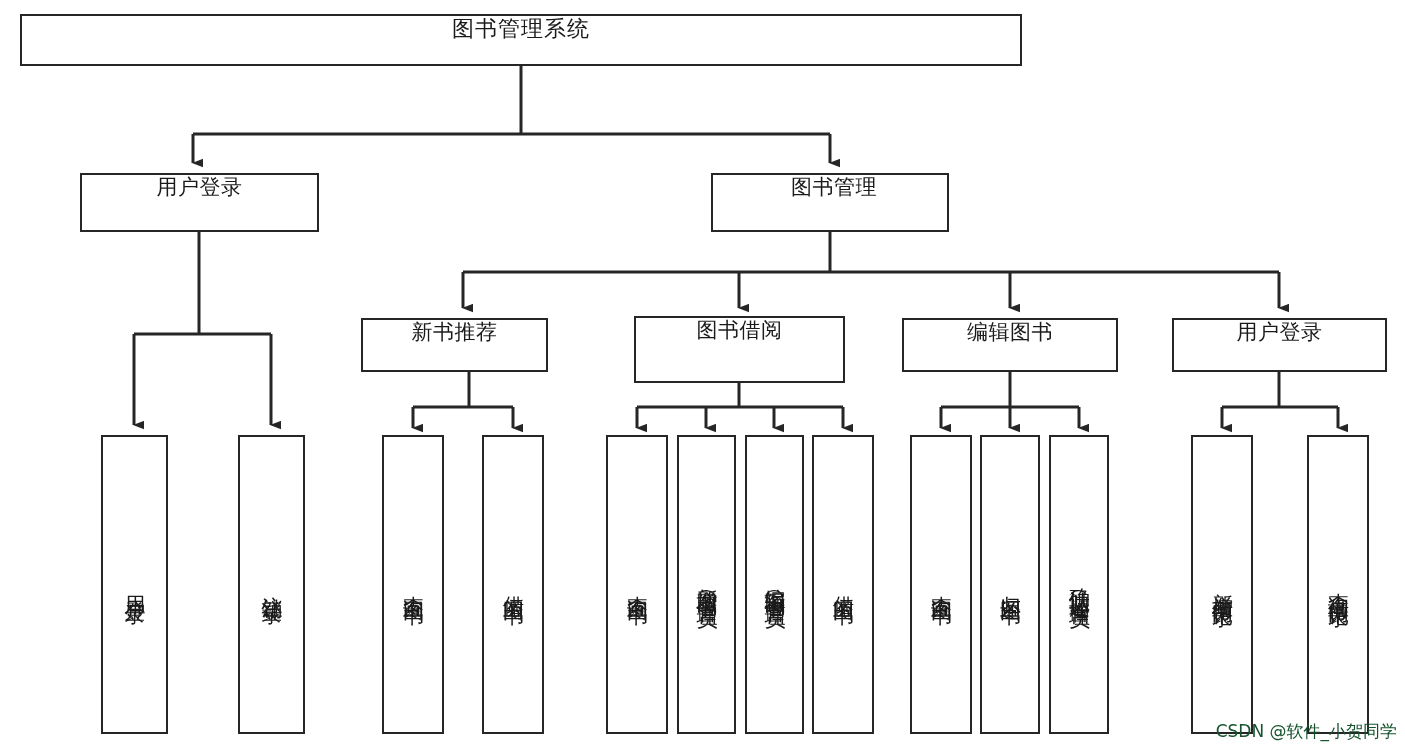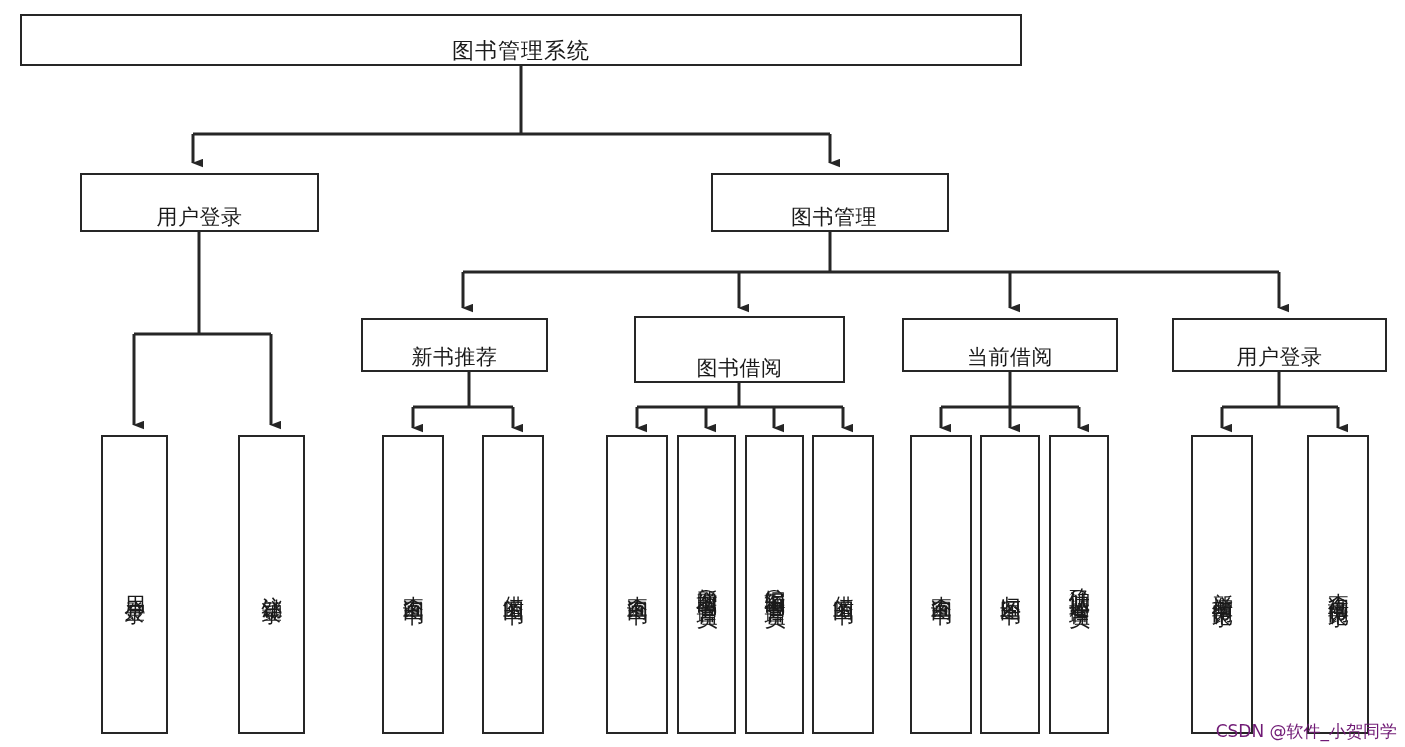--- a/index.html
+++ b/index.html
@@ -23,21 +23,21 @@
     width: 1405px;
     height: 747px;
     pointer-events: none;
   }
   .node {
     position: absolute;
     box-sizing: border-box;
     background: #ffffff;
     border: 2.5px solid #262626;
     display: flex;
-    align-items: flex-end;
+    align-items: flex-start;
     justify-content: center;
     z-index: 2;
   }
   .node .label {
     color: #1a1a1a;
     line-height: 1.18;
     text-align: center;
     white-space: nowrap;
   }
   
@@ -59,21 +59,21 @@
     text-orientation: upright;
     font-size: 21px;
     letter-spacing: 3px;
     line-height: 1;
   }
   #watermark {
     position: absolute;
     right: 8px;
     bottom: 4px;
     font-size: 17px;
-    color: #701a75;
+    color: #14532d;
     white-space: nowrap;
     z-index: 5;
     font-family: "DejaVu Sans", "Liberation Sans", sans-serif;
   }
 </style>
 </head>
 <body>
 
 <div id="canvas">
 
@@ -141,21 +141,21 @@
     <span class="label">图书管理</span>
   </div>
 
   <div class="node horiz" style="left:361px; top:318px; width:187px; height:54px;">
     <span class="label">新书推荐</span>
   </div>
   <div class="node horiz" style="left:634px; top:316px; width:211px; height:67px;">
     <span class="label">图书借阅</span>
   </div>
   <div class="node horiz" style="left:902px; top:318px; width:216px; height:54px;">
-    <span class="label">当前借阅</span>
+    <span class="label">编辑图书</span>
   </div>
   <div class="node horiz" style="left:1172px; top:318px; width:215px; height:54px;">
     <span class="label">用户登录</span>
   </div>
 
   <div class="node vert" style="left:101px; top:435px; width:67px; height:299px;">
     <span class="label">用户登录</span>
   </div>
   <div class="node vert" style="left:238px; top:435px; width:67px; height:299px;">
     <span class="label">注销登录</span>

